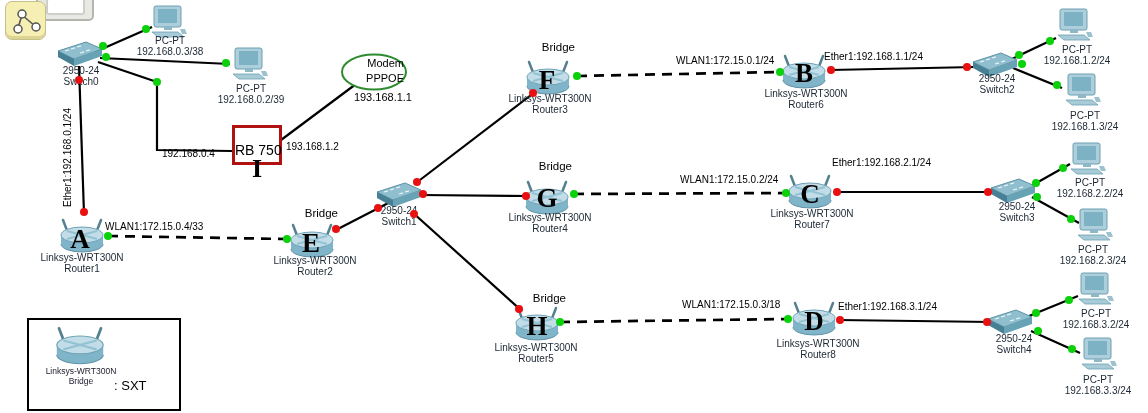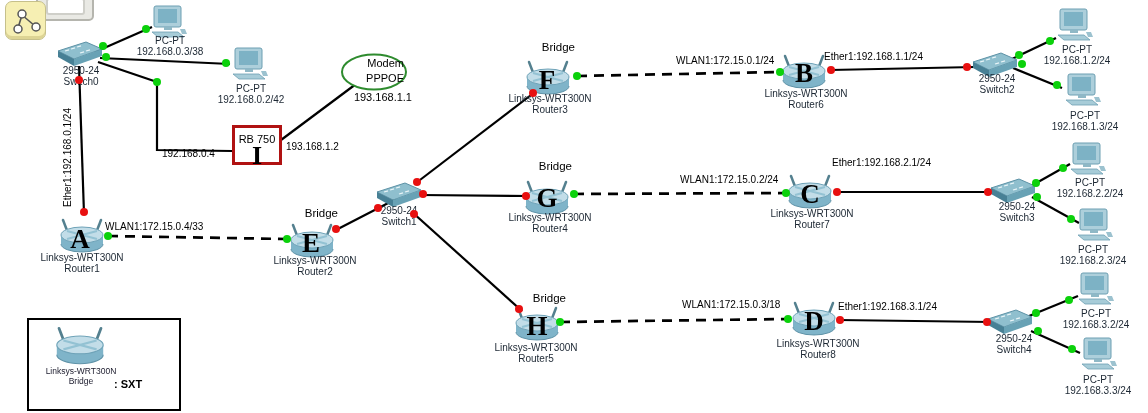--- a/index.html
+++ b/index.html
@@ -10,25 +10,25 @@
   .dev{position:absolute;z-index:2}
   .dl{position:absolute;z-index:3;width:120px;text-align:center;font-size:10px;line-height:10.5px;color:#1c2733}
   .llabel{position:absolute;z-index:3;font-size:10px;color:#000;white-space:nowrap}
   .vlabel{position:absolute;z-index:3;font-size:10px;color:#000;width:118px;text-align:center;transform:rotate(-90deg)}
   .bigletter{position:absolute;z-index:3;width:26px;text-align:center;font-family:"Liberation Serif",serif;
              font-weight:bold;font-size:27px;line-height:28px;color:#000}
   .bridge{position:absolute;z-index:3;width:62px;text-align:right;font-size:11.5px;color:#000}
   .mtext{position:absolute;z-index:3;text-align:right;font-size:11px;color:#000;white-space:nowrap}
   .rb750{position:absolute;left:232px;top:125px;width:50px;height:40px;z-index:2;border:3px solid #b01212;
          box-sizing:border-box;background:#fff;text-align:center}
-  .rb750-t{font-size:11px;color:#000;margin-top:5px;white-space:nowrap}
+  .rb750-t{font-size:14px;color:#000;margin-top:14px;white-space:nowrap}
   .rb750-i{font-family:"Liberation Serif",serif;font-weight:bold;font-size:26px;line-height:21px;color:#000}
   .legend{position:absolute;left:27px;top:318px;width:150px;height:89px;border:2px solid #000;z-index:2;background:#fff}
   .legend .dl{font-size:8.5px;line-height:9.5px;color:#223}
-  .legend-cap{position:absolute;left:85px;top:58px;font-weight:bold;font-size:11px;color:#000;z-index:3}
+  .legend-cap{position:absolute;left:85px;top:58px;font-weight:normal;font-size:13px;color:#000;z-index:3}
   .ybtn{position:absolute;left:5px;top:1px;width:39px;height:37px;background:#f6efb3;border:1px solid #c6c08b;
         border-radius:7px;z-index:2;box-shadow:inset 0 -3px 0 #ddd494}
   .peek{position:absolute;left:36px;top:-11px;width:54px;height:28px;background:#e9e9e4;border:2px solid #b5b5ae;
         border-radius:5px;z-index:1}
   .peek-in{position:absolute;left:8px;top:7px;right:7px;bottom:4px;background:#fff;border:2px solid #cfcfc9;border-radius:3px}
   .hotspot{position:absolute;z-index:5;background:transparent}
 </style>
 </head>
 <body>
 
@@ -236,21 +236,21 @@
     <div>Linksys-WRT300N</div>
     <div>Router8</div>
   </div>
 
   <div class="dl" style="left:110px;top:36px">
     <div>PC-PT</div>
     <div>192.168.0.3/38</div>
   </div>
   <div class="dl" style="left:191px;top:84px">
     <div>PC-PT</div>
-    <div>192.168.0.2/42</div>
+    <div>192.168.0.2/39</div>
   </div>
   <div class="dl" style="left:1017px;top:45px">
     <div>PC-PT</div>
     <div>192.168.1.2/24</div>
   </div>
   <div class="dl" style="left:1025px;top:111px">
     <div>PC-PT</div>
     <div>192.168.1.3/24</div>
   </div>
   <div class="dl" style="left:1030px;top:178px">

